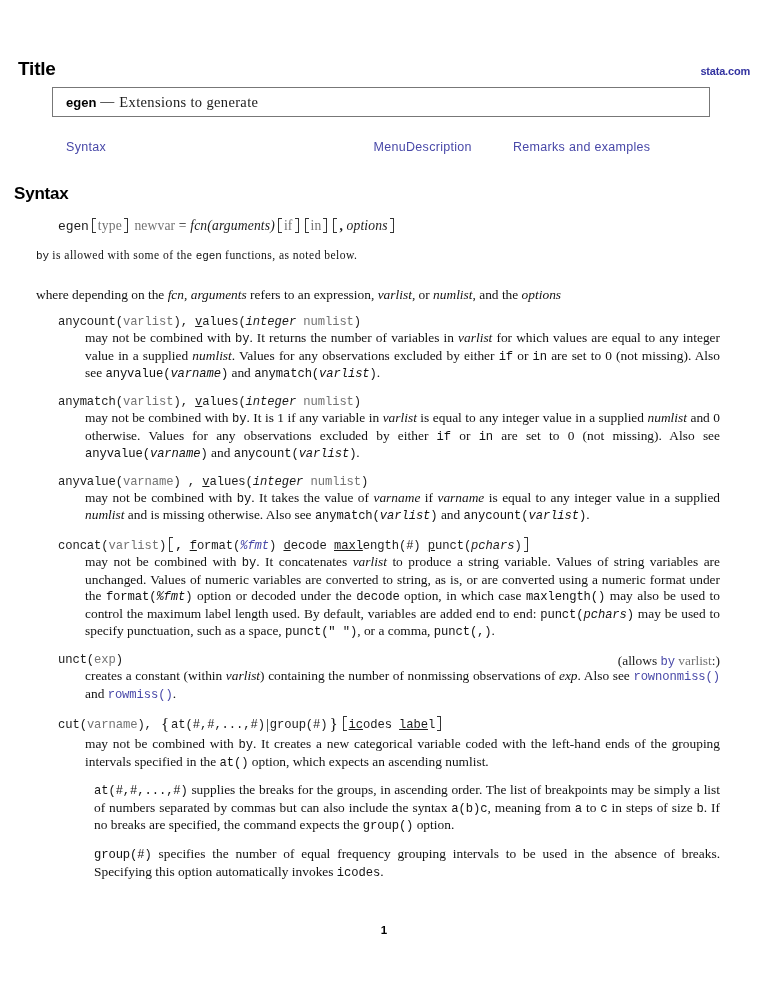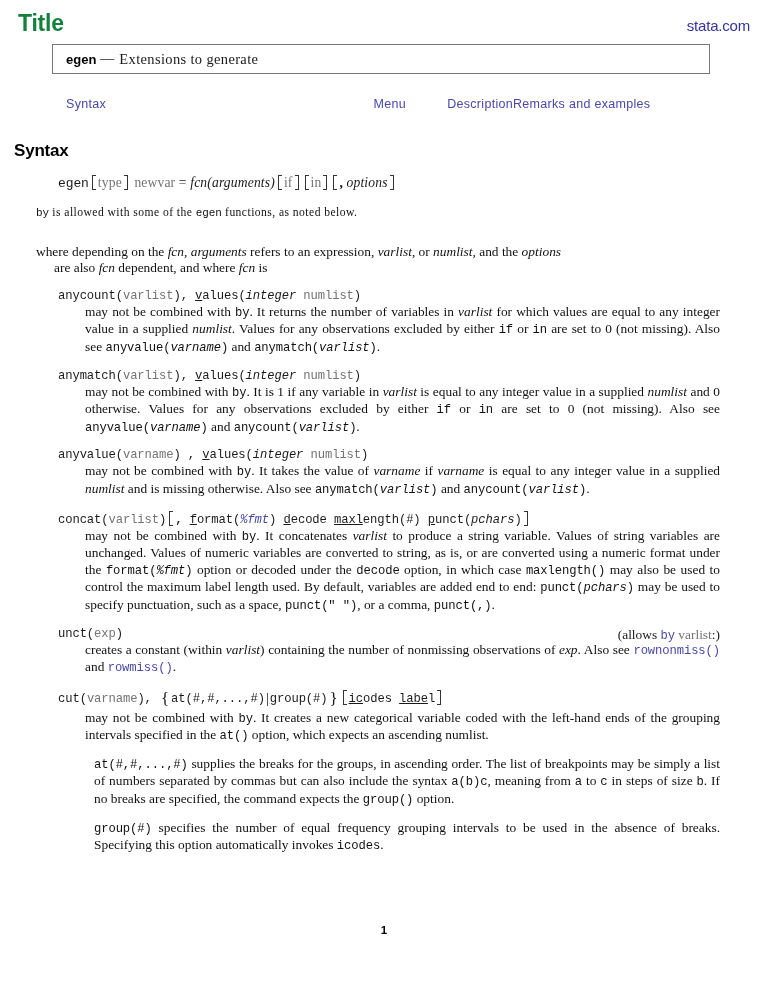--- a/index.html
+++ b/index.html
@@ -28,28 +28,29 @@
   
   .header-row {
     display: flex;
     align-items: baseline;
     justify-content: space-between;
     padding: 10px 18px 0 18px;
   }
   .page-title {
     font-family: "Liberation Sans", "DejaVu Sans", sans-serif;
     font-weight: bold;
-    font-size: 23px;
+    font-size: 19px;
     letter-spacing: -0.2px;
-    color: #15803d;
+    color: #000000;
+    margin-top: 48px;
   }
   .site-link {
     font-family: "Liberation Sans", "DejaVu Sans", sans-serif;
-    font-weight: normal;
-    font-size: 15px;
+    font-weight: bold;
+    font-size: 11px;
     color: #3333a0;
     text-decoration: none;
     letter-spacing: -0.2px;
   }
 
   
   .title-box {
     margin: 7px 58px 0 52px;
     border: 1px solid #777;
     height: 30px;
@@ -84,21 +85,21 @@
     line-height: 17px;
   }
   .navlinks table { border-collapse: collapse; }
   .navlinks td {
     padding: 0 0 0 0;
     vertical-align: top;
     white-space: nowrap;
   }
   .navlinks .c1 { width: 187px; }
   .navlinks .c2 { width: 153px; text-align: right; }
-  .navlinks .c3 { width: 107px; text-align: right; }
+  .navlinks .c3 { width: 107px; }
   .navlinks a {
     color: #4848a8;
     text-decoration: none;
     letter-spacing: 0.3px;
   }
 
   
   h2.section {
     font-family: "Liberation Sans", "DejaVu Sans", sans-serif;
     font-weight: bold;
@@ -262,21 +263,20 @@
 
   <div class="body by-note">
     <span class="mono" style="font-size:11px">by</span>
     is allowed with some of the
     <span class="mono" style="font-size:11px">egen</span>
     functions, as noted below.
   </div>
 
   <div class="body where-para">
     where depending on the <span class="it">fcn</span>, <span class="it">arguments</span> refers to an expression, <span class="it">varlist</span>, or <span class="it">numlist</span>, and the <span class="it">options</span>
-    <span class="ind">are also <span class="it">fcn</span> dependent, and where <span class="it">fcn</span> is</span>
   </div>
 
   <div class="fn">
     <div class="sig">
       <span>anycount</span>(<span class="itblue">varlist</span>),
       <span class="ul">v</span><span>alues</span>(<span class="it">integer</span> <span class="itblue">numlist</span>)
     </div>
     <div class="body txt">
       may not be combined with <span class="mono">by</span>. It returns the number of variables in <span class="it">varlist</span> for which values are equal to any integer value in a supplied <span class="it">numlist</span>. Values for any observations excluded by either <span class="mono">if</span> or <span class="mono">in</span> are set to 0 (not missing). Also see <span class="mono">anyvalue(</span><span class="mono it">varname</span><span class="mono">)</span> and <span class="mono">anymatch(</span><span class="mono it">varlist</span><span class="mono">)</span>.
     </div>

